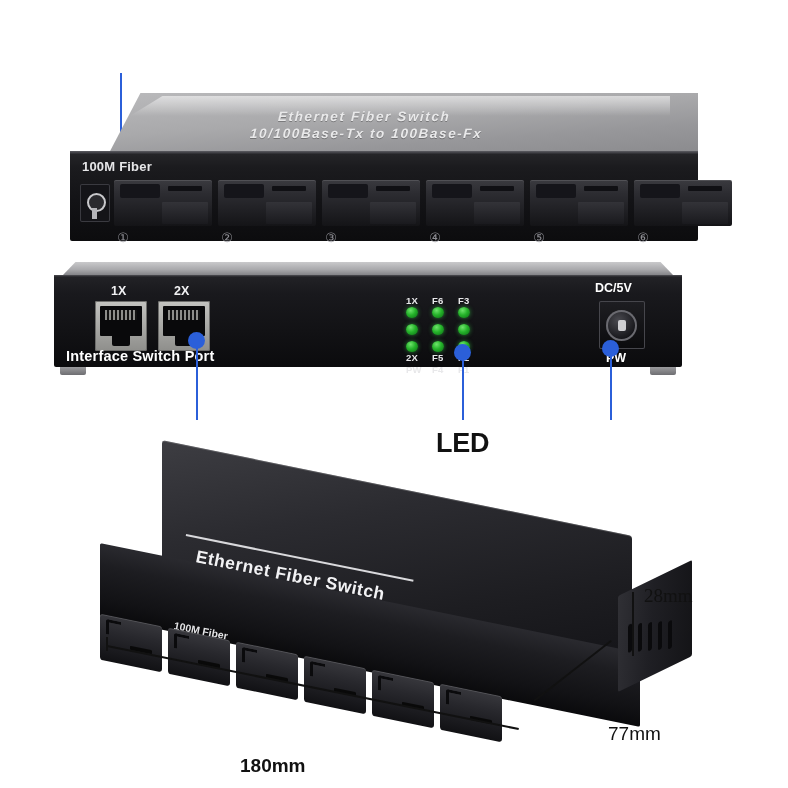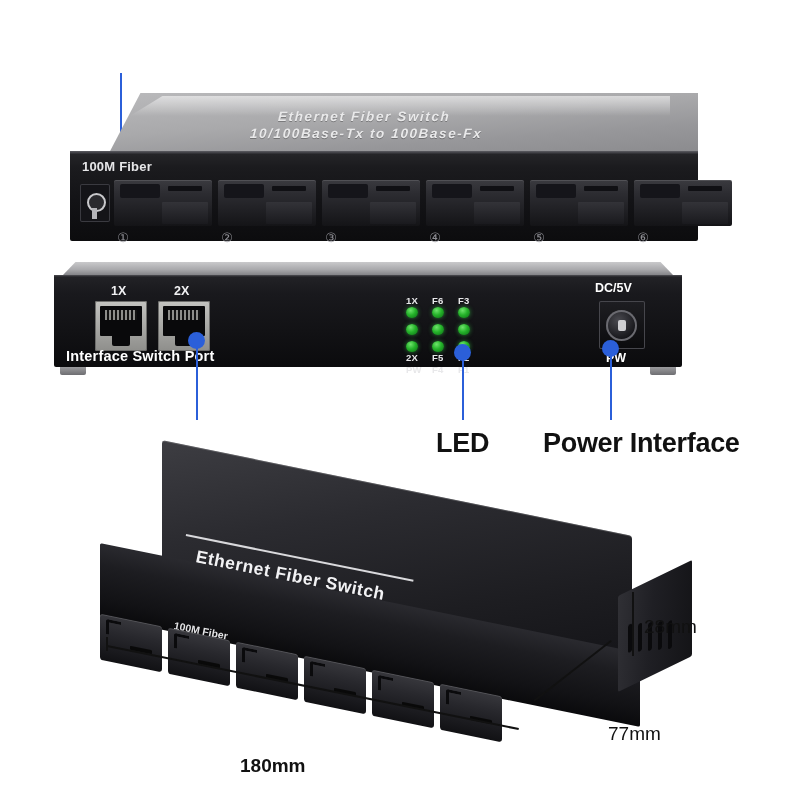--- a/index.html
+++ b/index.html
@@ -245,21 +245,20 @@
 
   <div class="leader" style="left:462px;top:352px;height:68px;"></div>
   <div class="dot" style="left:454px;top:344px;"></div>
 
   <div class="leader" style="left:610px;top:348px;height:72px;"></div>
   <div class="dot" style="left:602px;top:340px;"></div>
 
 
   <div class="callout" style="left:436px;top:428px;font-size:27px;">LED</div>
 
-  <div class="callout" style="left:543px;top:428px;font-size:27px;">Power Interface</div>
 
   <div id="dev3">
     <div class="topface"></div>
 
     <div class="rule" style="left:116px;top:64px;width:232px;"></div>
     <div class="t3" style="left:126px;top:76px;font-size:17.5px;letter-spacing:.6px;">Ethernet Fiber Switch</div>
     <div class="t3" style="left:108px;top:106px;font-size:17.5px;letter-spacing:.6px;">10/100Base-Tx to 100Base-Fx</div>
     <div class="rule" style="left:300px;top:155px;width:190px;"></div>
 
     <div class="frontface"></div>
@@ -302,15 +301,15 @@
   <div class="dimline" style="left:107px;top:645px;width:420px;height:2px;
               transform:rotate(11.4deg);transform-origin:left center;"></div>
   <div class="dimline" style="left:106px;top:637px;width:2px;height:14px;"></div>
   <div class="dimlbl" style="left:240px;top:755px;font-weight:bold;">180mm</div>
 
   <div class="dimline" style="left:534px;top:700px;width:98px;height:2px;
               transform:rotate(-38deg);transform-origin:left center;"></div>
   <div class="dimlbl" style="left:608px;top:723px;">77mm</div>
 
   <div class="dimline" style="left:632px;top:592px;width:2px;height:64px;"></div>
-  <div class="dimlbl" style="left:644px;top:616px;">28mm</div>
+  <div class="dimlbl" style="left:644px;top:585px;font-family:Liberation Serif, serif;">28mm</div>
 
 </div>
 
 </body></html>

